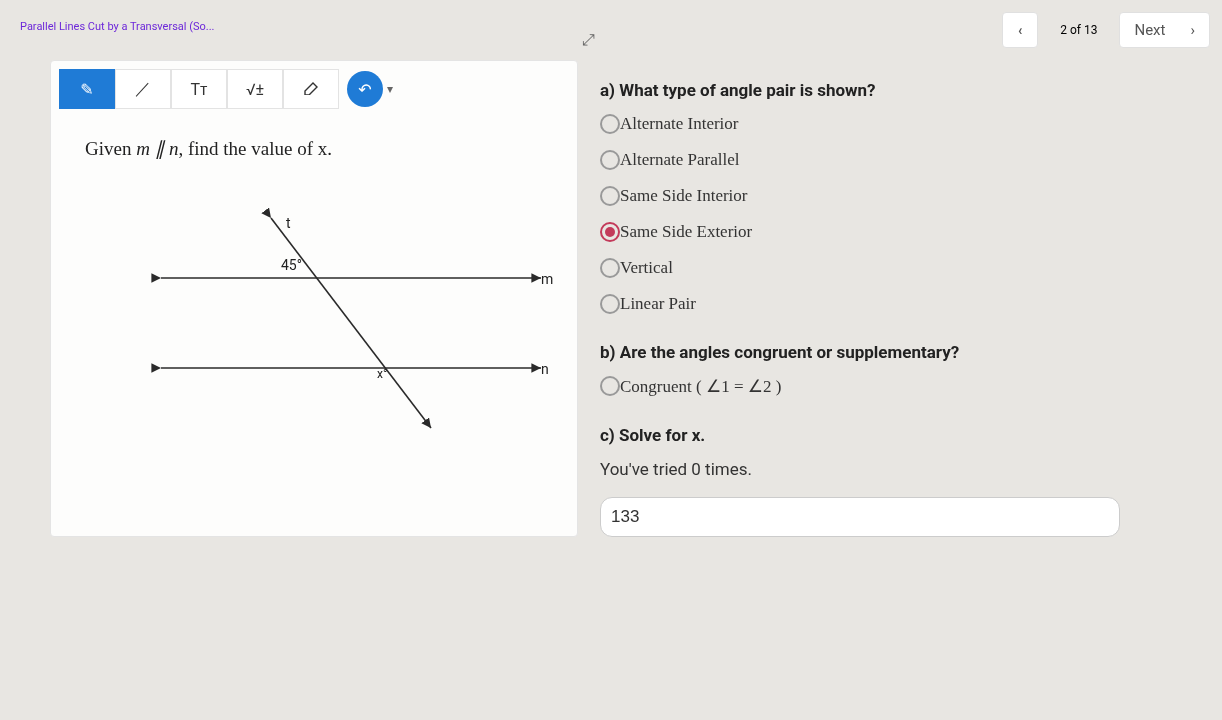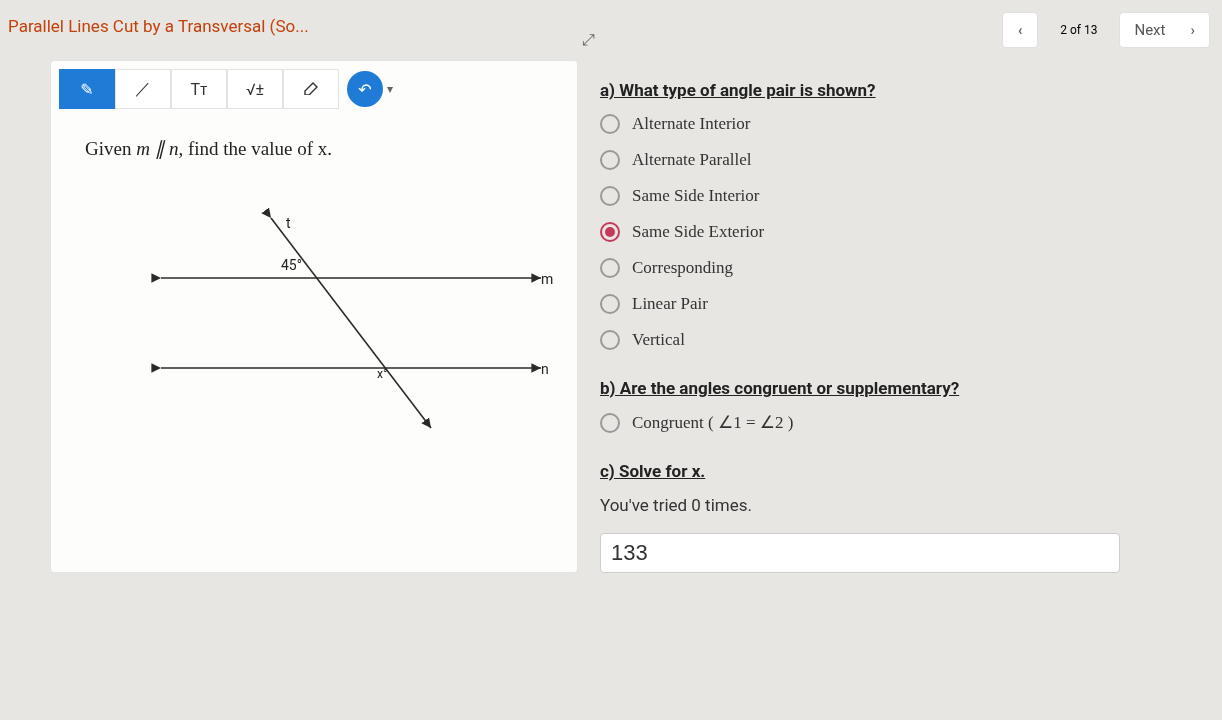--- a/index.html
+++ b/index.html
@@ -10,21 +10,21 @@
     height: 720px;
     overflow: hidden;
     position: relative;
   }
   .header {
     display: flex;
     align-items: center;
     justify-content: space-between;
     padding: 4px 12px 0 0;
   }
-  .page-title { color: #c2410c; font-size: 17px; font-weight: 400; padding-left: 8px; }
+  .page-title { color: #6d28d9; font-size: 11px; font-weight: 400; padding-left: 20px; }
   .subtitle { color: #888; font-size: 12px; padding-left: 4px; }
   .header-right {
     display: flex;
     align-items: center;
     gap: 12px;
     padding-top: 8px;
   }
   .nav-btn {
     width: 36px; height: 36px;
     background: #fff;
@@ -101,23 +101,23 @@
   .diagram {
     position: relative;
     width: 100%;
     height: 310px;
   }
   .right-panel {
     flex: 1;
     padding: 20px 40px 0 4px;
     color: #222;
   }
-  .q-label { font-weight: 700; font-size: 17px; margin-bottom: 14px; text-decoration: underline; }
+  .q-label { font-weight: 700; font-size: 17px; margin-bottom: 14px; }
   .opt-row {
-    display: flex; align-items: flex-end; gap: 12px;
+    display: flex; align-items: flex-start; 
     margin-bottom: 16px;
     font-size: 17px;
     color: #333;
     cursor: pointer;
   }
   .radio {
     width: 20px; height: 20px;
     border: 2px solid #999;
     border-radius: 50%;
     display: inline-flex; align-items: center; justify-content: center;
@@ -131,23 +131,23 @@
     border-radius: 50%;
   }
   .math { font-family: Georgia, "Times New Roman", serif; }
   .section-c { margin-top: 28px; }
   .feedback { font-size: 17px; color: #333; margin-top: 10px; }
   .answer-input {
     margin-top: 18px;
     width: 520px;
     height: 40px;
     border: 1px solid #ccc;
-    border-radius: 4px;
-    background: #fff;
-    font-size: 22px;
+    border-radius: 12px;
+    background: #fff;
+    font-size: 17px;
     padding: 6px 10px;
     color: #333;
   }
 </style>
 </head>
 <body>
 
 <div class="header">
   <div>
     <div class="page-title">Parallel Lines Cut by a Transversal (So...</div>
@@ -236,29 +236,25 @@
         <div class="opt-row">
           <span class="radio"></span>
           <span class="math">Same Side Interior</span>
         </div>
         <div class="opt-row">
           <span class="radio selected"></span>
           <span class="math">Same Side Exterior</span>
         </div>
         <div class="opt-row">
           <span class="radio"></span>
-          <span class="math">Corresponding</span>
+          <span class="math">Vertical</span>
         </div>
         <div class="opt-row">
           <span class="radio"></span>
           <span class="math">Linear Pair</span>
-        </div>
-        <div class="opt-row">
-          <span class="radio"></span>
-          <span class="math">Vertical</span>
         </div>
       </div>
 
     <div class="q-label" style="margin-top:28px">b) Are the angles congruent or supplementary?</div>
     <div id="opts-b">
         <div class="opt-row">
           <span class="radio"></span>
           <span class="math">Congruent ( ∠1 = ∠2 )</span>
         </div>
       </div>

